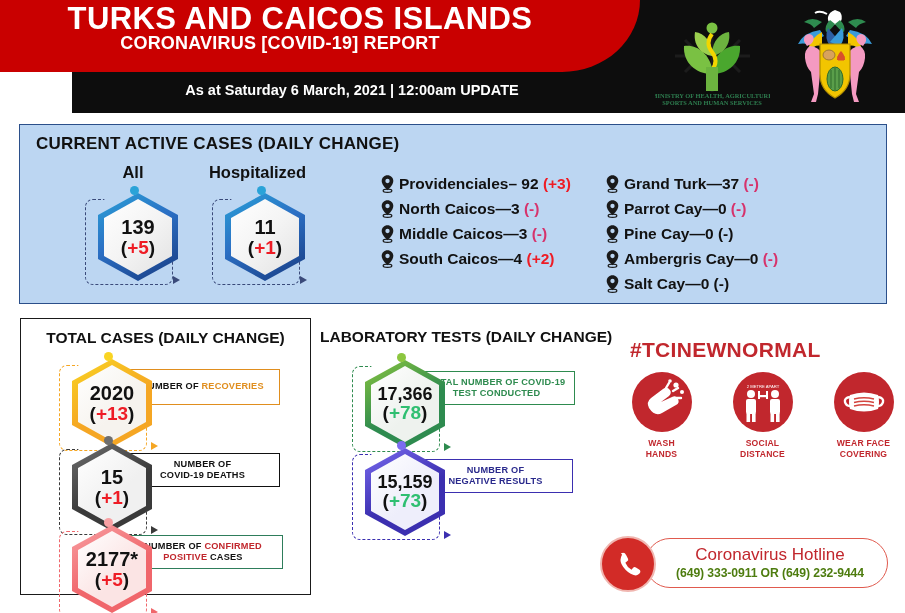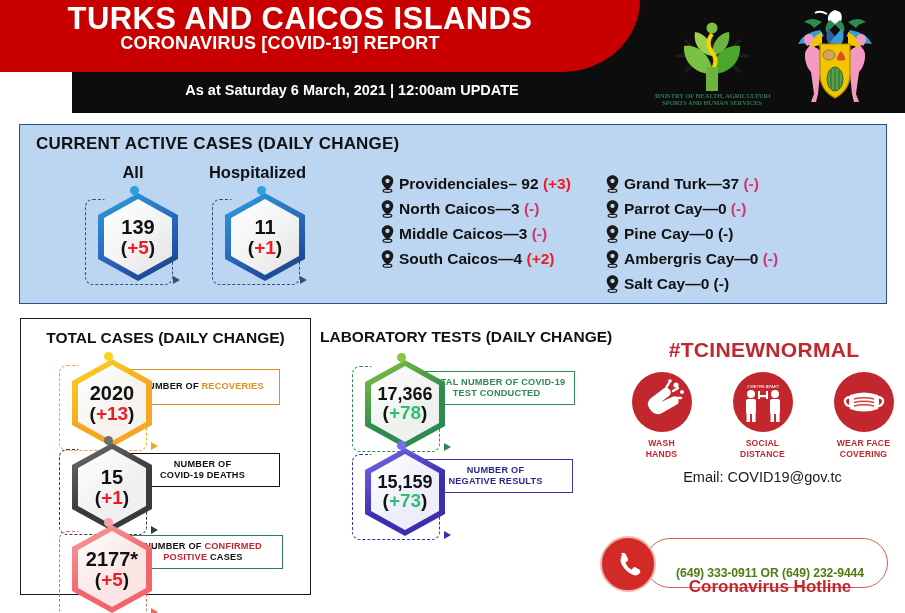--- a/index.html
+++ b/index.html
@@ -124,21 +124,21 @@
 
   
   .panel-lab { position: absolute; left: 320px; top: 318px; width: 300px; height: 230px; }
   .panel-lab h2 {
     position: absolute; left: 0; top: 10px; width: 300px; text-align: left;
     font-size: 15.5px; font-weight: bold; color: #111;
   }
 
   
   .hashtag {
-    position: absolute; left: 630px; top: 338px; width: 268px; text-align: center;
+    position: absolute; left: 630px; top: 338px; width: 268px; text-align: left;
     font-size: 21px; font-weight: bold; color: #c1272d; letter-spacing: .3px;
   }
   .safety { position: absolute; left: 620px; top: 372px; width: 285px;
             display: flex; justify-content: center; gap: 29px; }
   .safety-item { width: 72px; text-align: center; }
   .circle {
     width: 60px; height: 60px; border-radius: 50%; background: #c1272d;
     margin: 0 auto; position: relative; overflow: hidden;
   }
   .safety-cap {
@@ -156,21 +156,21 @@
     position: absolute; left: 45px; top: 2px; width: 243px; height: 50px;
     border: 1.8px solid #e05a4e; border-radius: 25px; background: #fff;
   }
   .hot-circle {
     position: absolute; left: 0; top: 0; width: 56px; height: 56px;
     border-radius: 50%; background: #d22b27; border: 2px solid #f0b6b0;
     display: flex; align-items: center; justify-content: center;
   }
   .hot-t1 {
     position: absolute; left: 60px; top: 9px; width: 220px; text-align: center;
-    font-size: 17px; font-weight: bold; color: #c1272d; margin-top: 32px;
+    font-size: 17px; font-weight: normal; color: #c1272d;
   }
   .hot-t2 {
     position: absolute; left: 60px; top: 30px; width: 220px; text-align: center;
     font-size: 12.2px; font-weight: bold; color: #4d7c0f; letter-spacing: -.1px;
   }
 </style>
 </head>
 <body>
 
 <div id="page">
@@ -530,21 +530,20 @@
         </svg>
       </div>
       <div class="safety-cap">
         <div>WEAR FACE</div>
         <div>COVERING</div>
       </div>
     </div>
   </div>
 
   <div class="contact">
-    <div>Email: COVID19@gov.tc</div>
   </div>
 
   <div class="hotline">
     <div class="hot-pill"></div>
     <div class="hot-circle">
       <svg viewBox="0 0 34 34" width="30" height="30">
         <path d="M9 5 q4 -2 6 2 l2 4 q1 2 -1 3 l-2 1.5 q2 5 7 8 l1.8 -2.2 q1.4 -1.6 3.2 -0.4 l3.6 2.4 q2.6 1.8 0.4 4.6 q-2.4 3 -6.6 1.6 q-7 -2.4 -12 -9.4 q-4 -5.6 -2.4 -10.6 q0.6 -2 1.4 -3 z" fill="#fff"></path>
       </svg>
     </div>
     <div class="hot-t1">Coronavirus Hotline</div>

